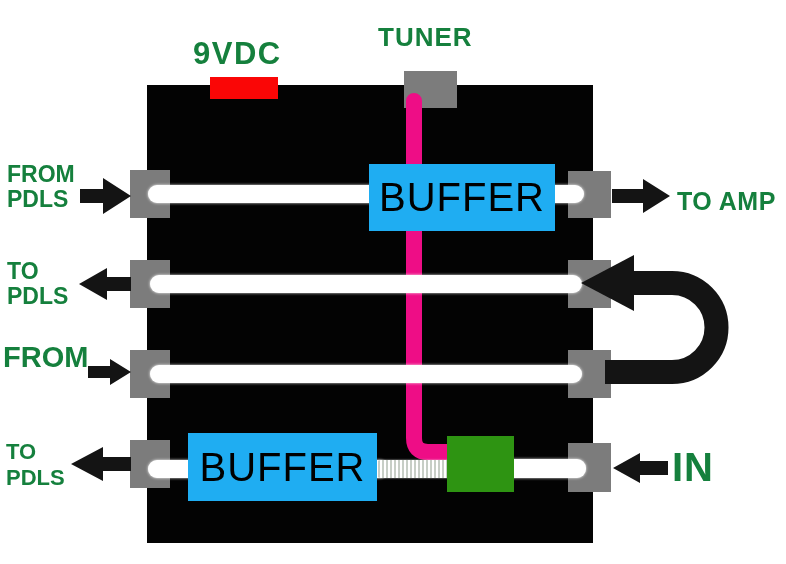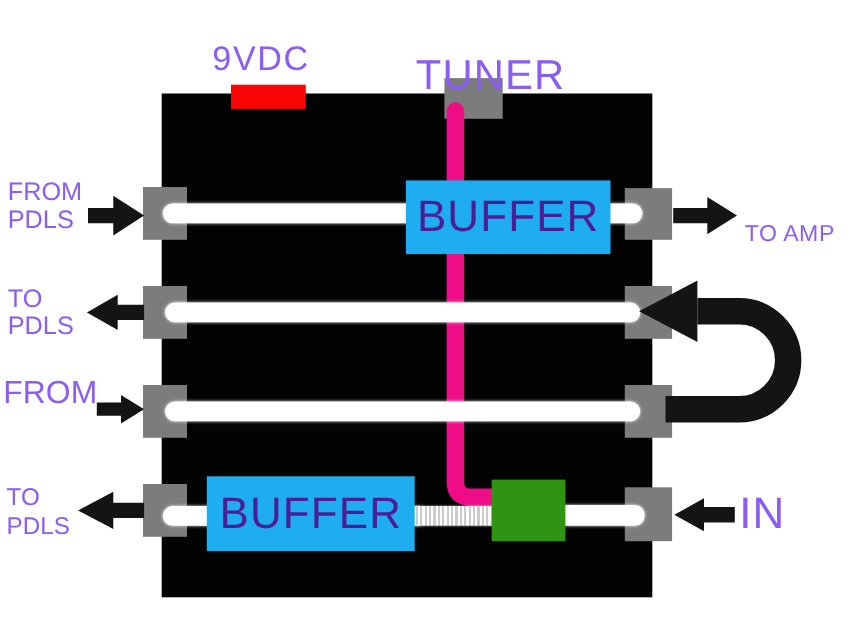--- a/index.html
+++ b/index.html
@@ -17,25 +17,25 @@
     height:18px;border-radius:9px;background:var(--cable-white,#ffffff);
     box-shadow:0 0 3px rgba(255,255,255,.95);
   }
   .cable.ribbed{
     background:repeating-linear-gradient(90deg,#ffffff 0 2px,#c7cec6 2px 4px);
     box-shadow:0 0 2px rgba(255,255,255,.8);
   }
   .buffer{
     background:var(--buffer-blue,#1fadf2);
     display:flex;align-items:center;justify-content:center;
-    font-size:40px;letter-spacing:1px;color:#4c1d95;white-space:nowrap;
+    font-size:40px;letter-spacing:1px;color:#000000;white-space:nowrap;
   }
   #power-led{background:var(--power-red,#fa0606);}
   #splitter{background:var(--splitter-green,#2e9412);}
-  .lbl{white-space:nowrap;color:#8b5cf6;}
+  .lbl{white-space:nowrap;color:#15803d;font-weight:bold;}
   .lbl .ln{white-space:nowrap;}
   svg.layer{position:absolute;left:0;top:0;pointer-events:none;}
   .arrow{fill:var(--arrow-black,#141414);stroke:none;}
   .loop-stroke{fill:none;stroke:var(--arrow-black,#141414);stroke-width:24px;}
   .pink-cable{fill:none;stroke:var(--cable-pink,#ee0d86);stroke-width:16px;stroke-linecap:round;}
 </style>
 </head>
 <body>
 
 <div class="stage">
@@ -79,37 +79,37 @@
     <path class="arrow" d="M79 284 L107 268 V277 H131 V291 H107 V300 Z"></path>
     <path class="arrow" d="M88 366 H110 V359 L131 372 L110 385 V378 H88 Z"></path>
     <path class="arrow" d="M71 464 L103 447 V457 H131 V471 H103 V481 Z"></path>
     <path class="arrow" d="M612 189 H643 V179 L670 196 L643 213 V203 H612 Z"></path>
     <path class="arrow" d="M613 468 L640 453 V461 H668 V475 H640 V483 Z"></path>
     <path class="loop-stroke" d="M605 372 H672 A44.5 44.5 0 0 0 672 283 H634"></path>
     <path class="arrow" d="M634 255 L634 311 L581 283 Z"></path>
   </svg>
 
   <div class="abs lbl" style="left:193px;top:36px;font-size:31px;letter-spacing:1.5px;">9VDC</div>
-  <div class="abs lbl" style="left:378px;top:48px;font-size:38px;letter-spacing:1px;">TUNER</div>
+  <div class="abs lbl" style="left:378px;top:22px;font-size:26px;letter-spacing:1px;">TUNER</div>
 
   <div class="abs lbl" style="left:7px;top:162px;font-size:23px;line-height:25px;">
     <div class="ln">FROM</div>
     <div class="ln">PDLS</div>
   </div>
 
   <div class="abs lbl" style="left:7px;top:259px;font-size:23px;line-height:25px;">
     <div class="ln">TO</div>
     <div class="ln">PDLS</div>
   </div>
 
   <div class="abs lbl" style="left:3px;top:339px;font-size:29px;line-height:36px;">
     <div class="ln">FROM</div>
   </div>
 
   <div class="abs lbl" style="left:6px;top:439px;font-size:22px;line-height:26px;">
     <div class="ln">TO</div>
     <div class="ln">PDLS</div>
   </div>
 
-  <div class="abs lbl" style="left:677px;top:201px;font-size:21px;letter-spacing:0.5px;">TO AMP</div>
+  <div class="abs lbl" style="left:677px;top:187px;font-size:25px;letter-spacing:0.5px;">TO AMP</div>
   <div class="abs lbl" style="left:672px;top:445px;font-size:40px;letter-spacing:1px;">IN</div>
 
 </div>
 
 </body></html>

